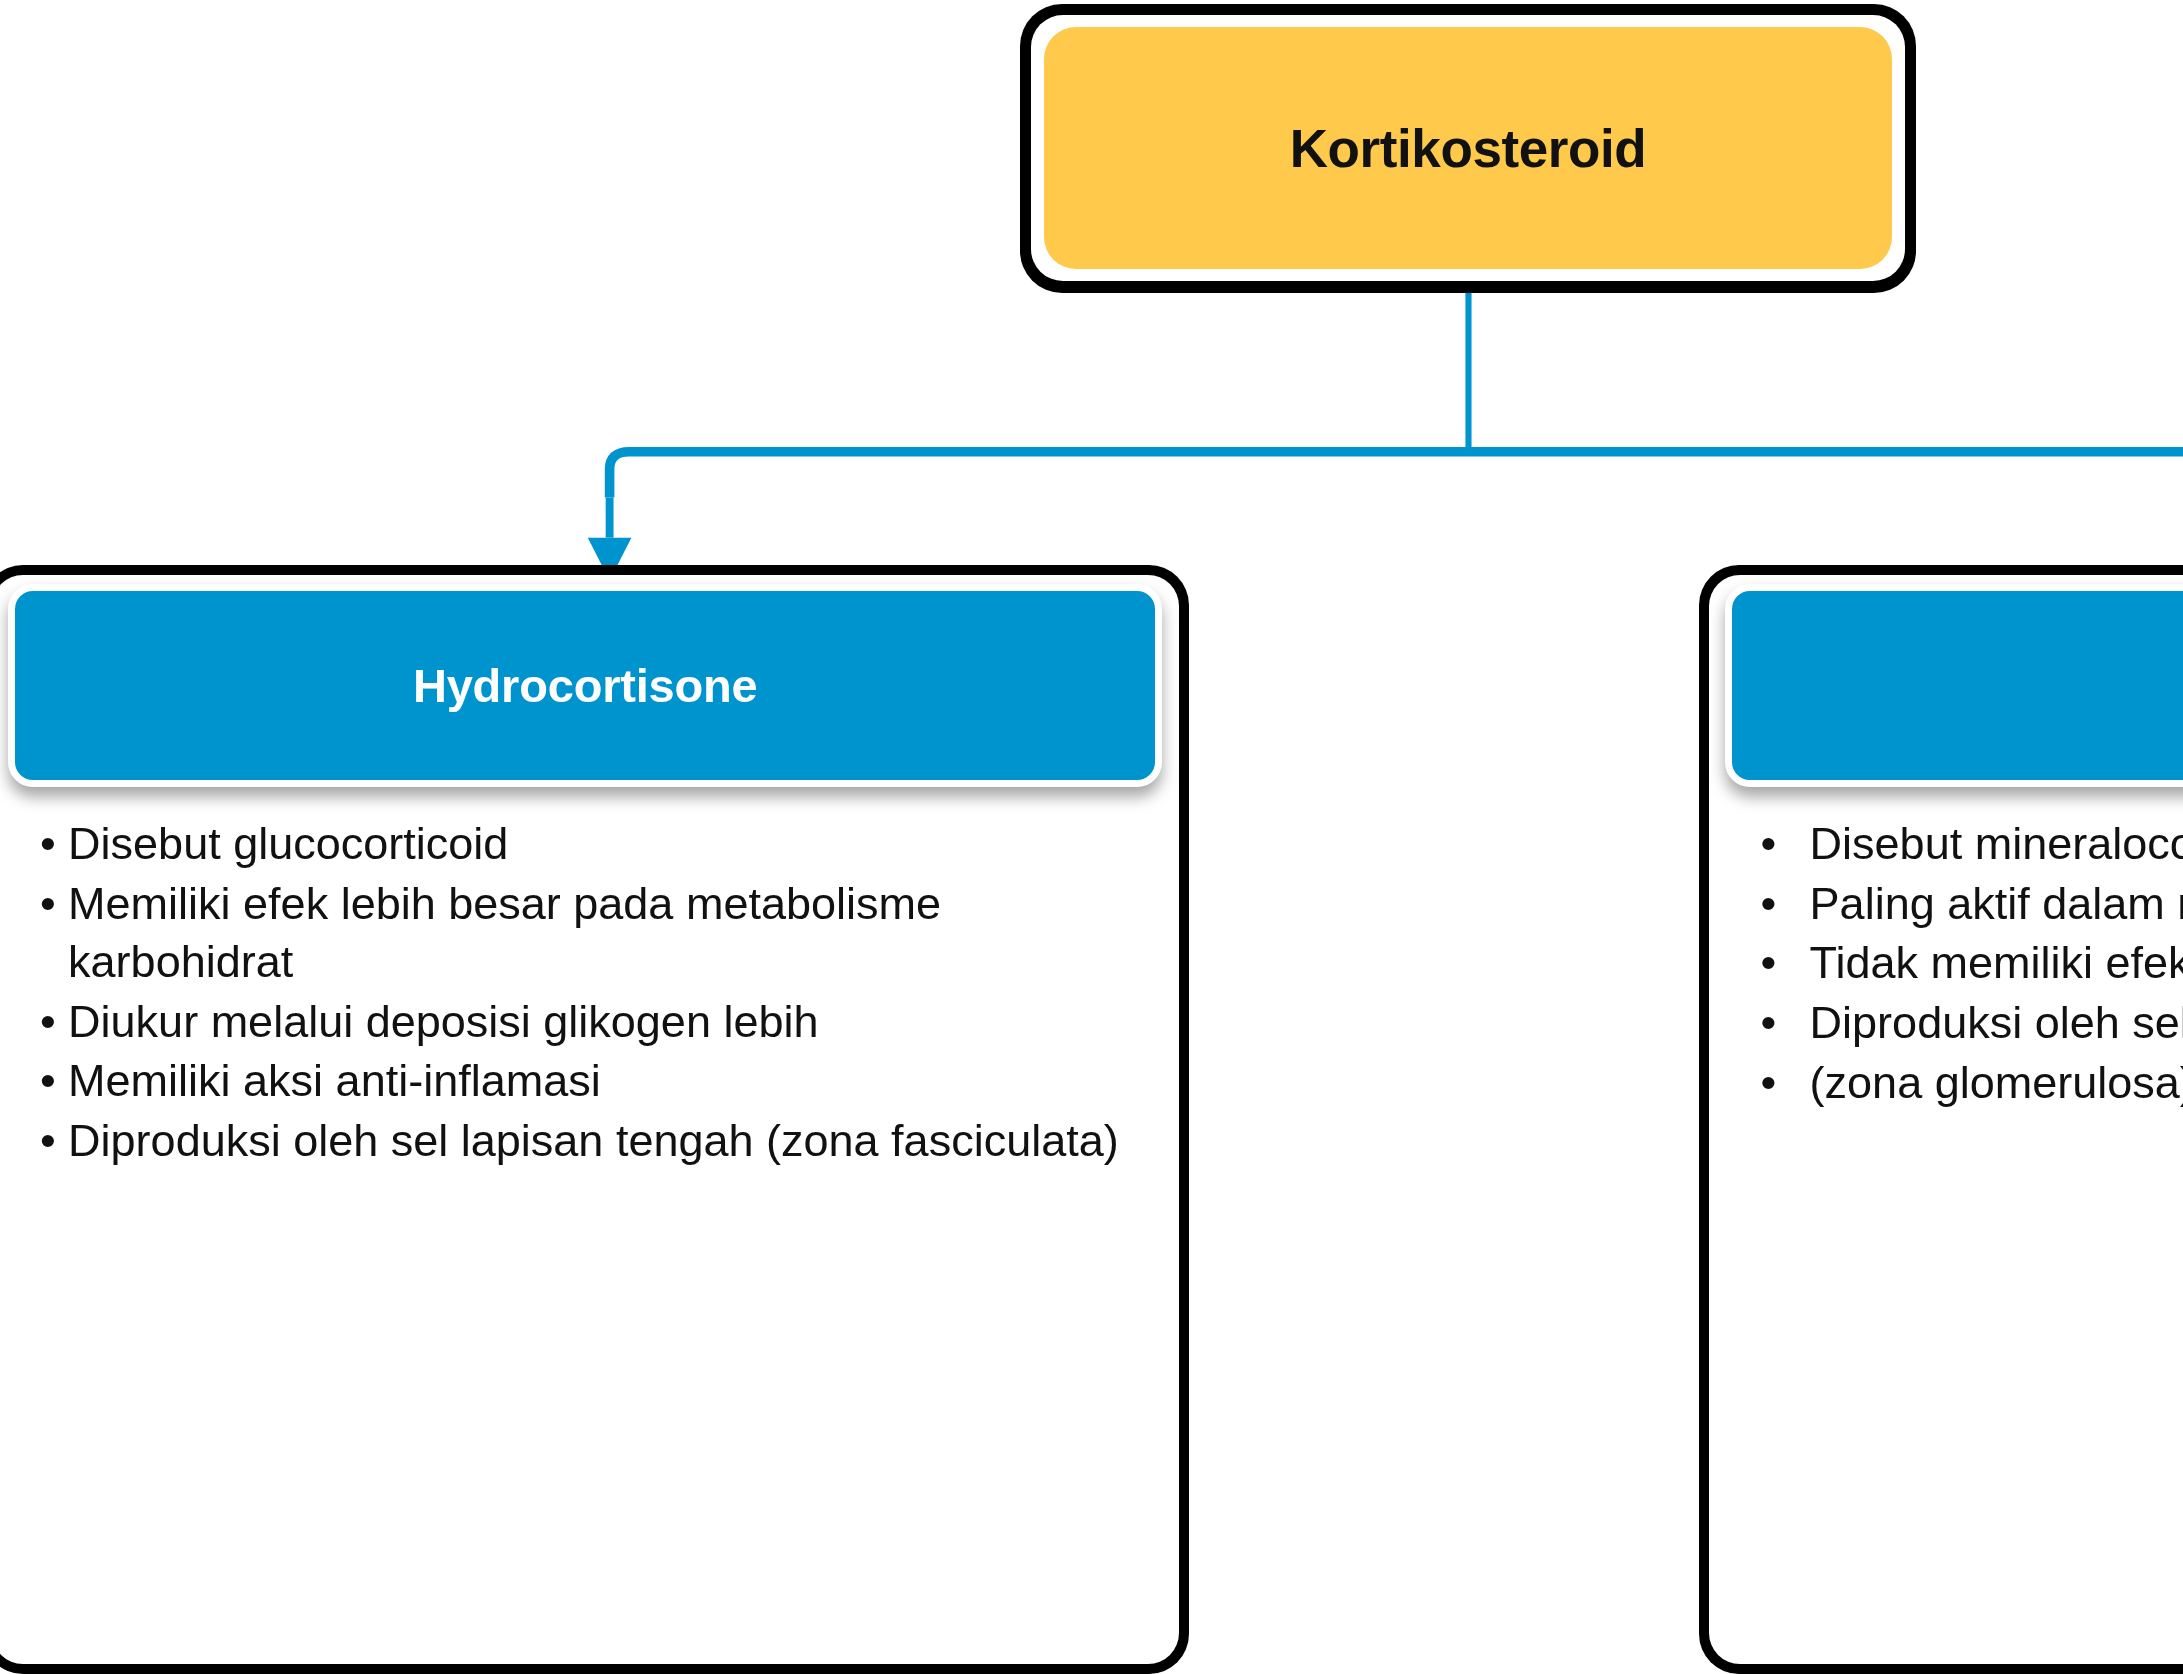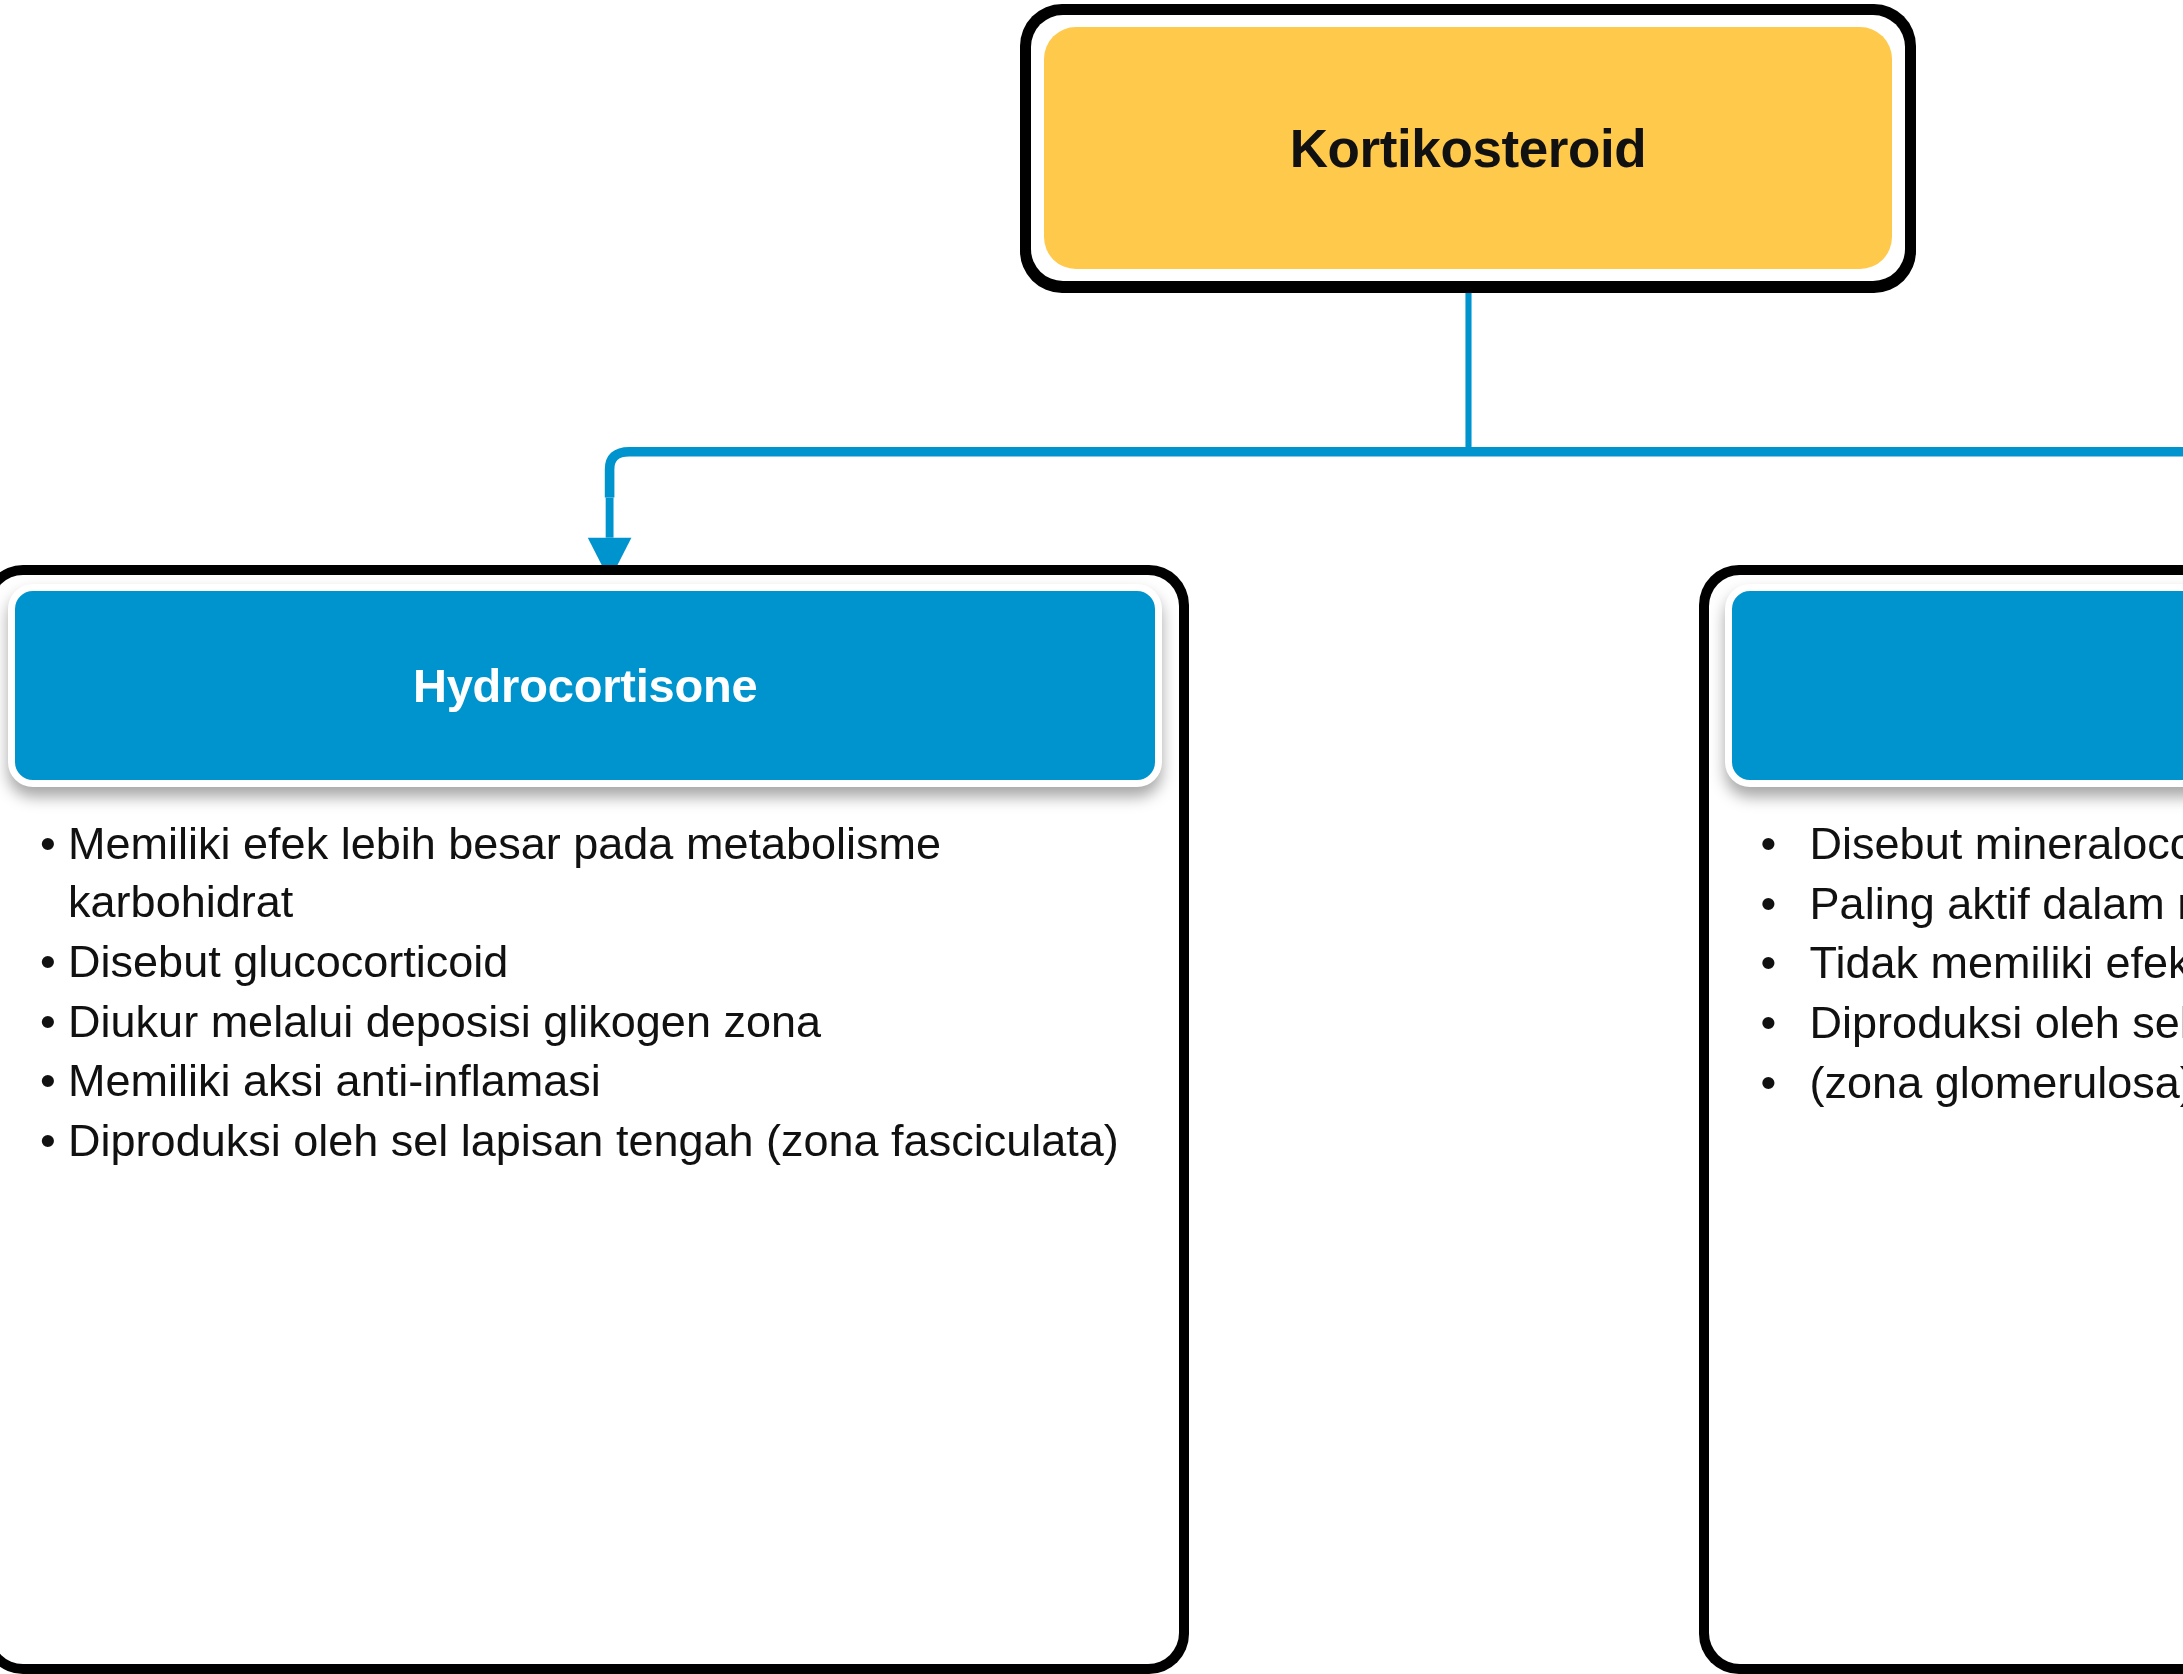--- a/index.html
+++ b/index.html
@@ -143,23 +143,23 @@
 
   <div class="card card-left">
     <div class="card-inner">
 
       <div class="card-header">
         <span class="card-header-title">Hydrocortisone</span>
       </div>
 
       <div class="card-body">
         <ul class="bullets">
+          <li>Disebut glucocorticoid</li>
           <li>Memiliki efek lebih besar pada metabolisme karbohidrat</li>
-          <li>Disebut glucocorticoid</li>
-          <li>Diukur melalui deposisi glikogen zona</li>
+          <li>Diukur melalui deposisi glikogen lebih</li>
           <li>Memiliki aksi anti-inflamasi</li>
           <li>Diproduksi oleh sel lapisan tengah (zona fasciculata)</li>
         </ul>
       </div>
 
     </div>
   </div>
 
   <div class="card card-right">
     <div class="card-inner">

